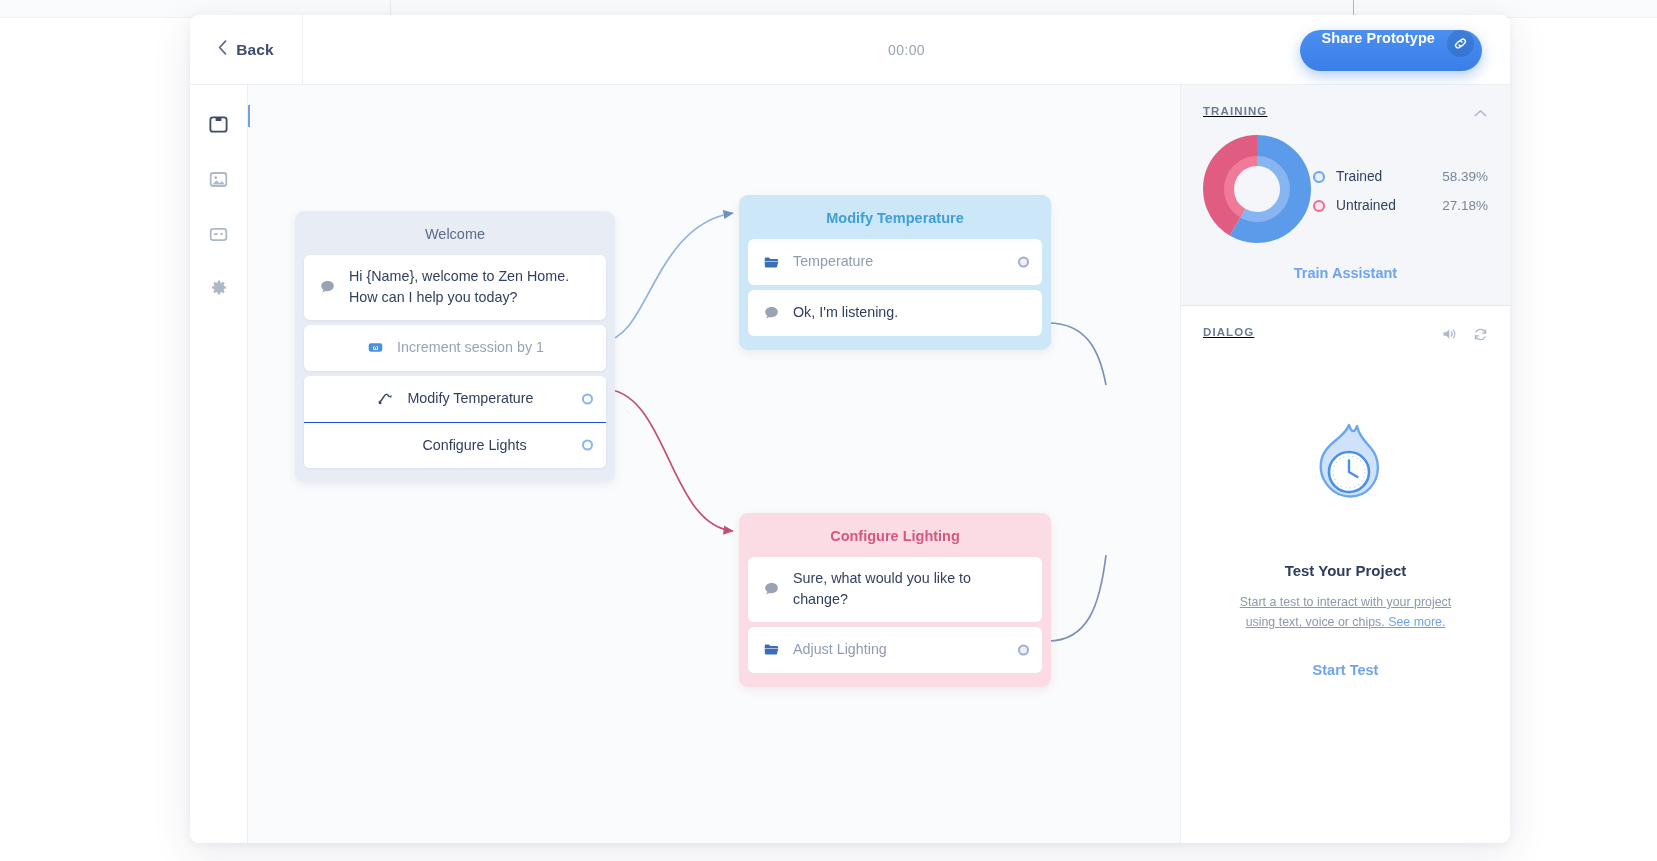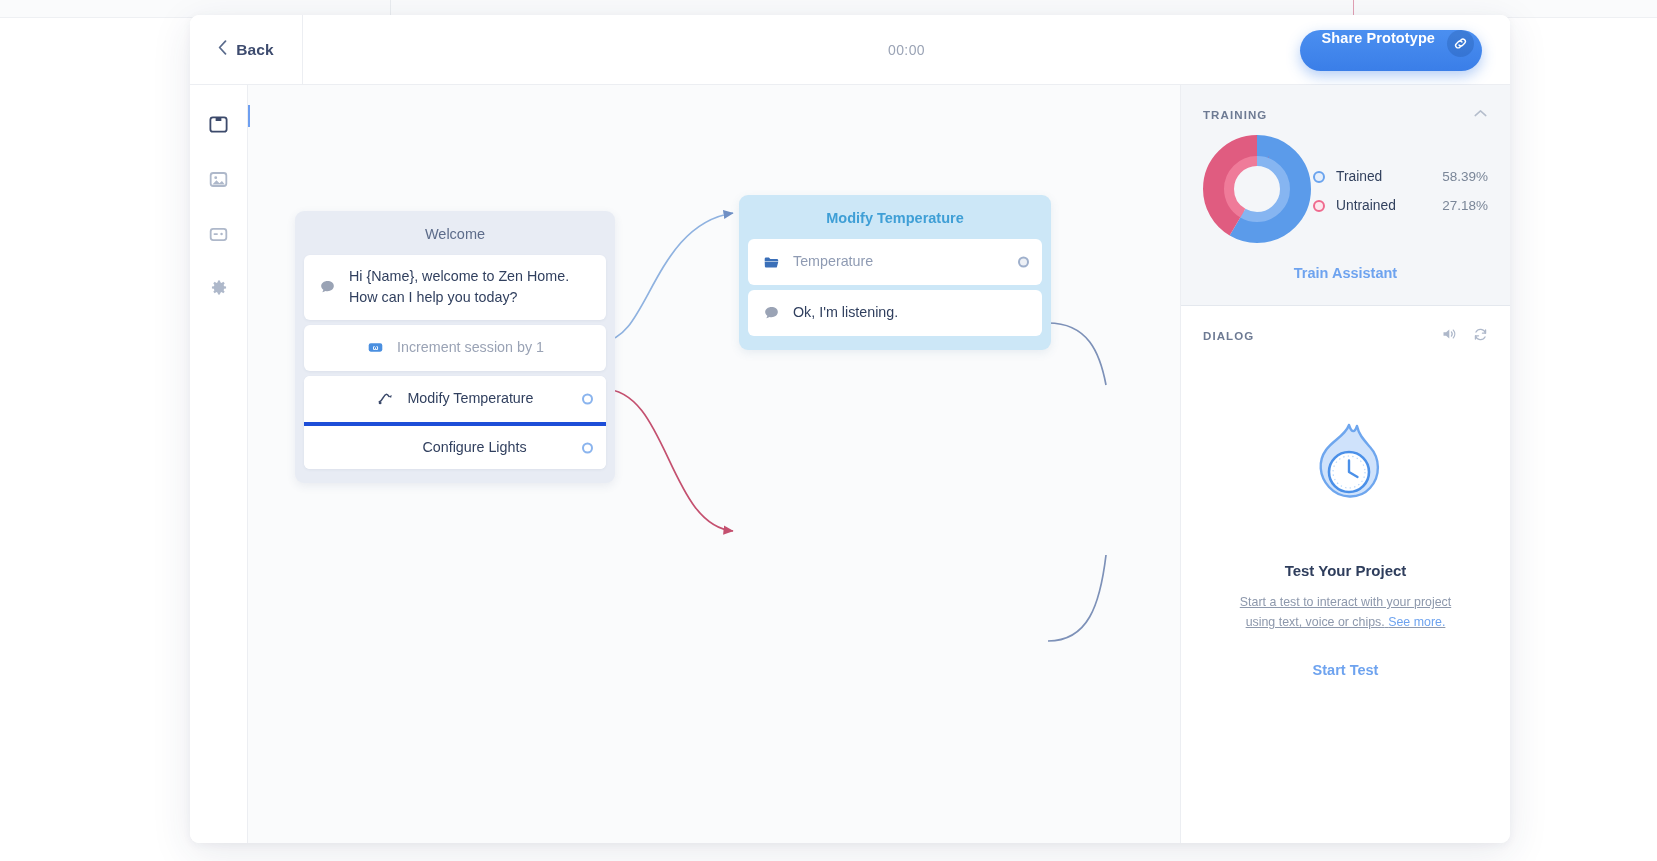--- a/index.html
+++ b/index.html
@@ -133,21 +133,21 @@
     border-radius: 6px;
     min-height: 46px;
     display: flex; align-items: center;
     padding: 11px 14px;
     gap: 12px;
     cursor: pointer;
   }
   .node-welcome .row { box-shadow: 0 1px 3px rgba(60,78,120,0.07); justify-content: center; }
   .row-group { margin: 0 9px 5px 9px; background:#fff; border-radius:6px; overflow:hidden; box-shadow: 0 1px 3px rgba(60,78,120,0.07); }
   .row-group .row { margin: 0; box-shadow: none; border-radius: 0; }
-  .row-group .row + .row { border-top: 4px solid #1d4ed8; padding-left: 22px; }
+  .row-group .row + .row { border-top: 1px solid #1d4ed8; padding-left: 22px; }
 
   .row-icon { width: 19px; height: 19px; flex: 0 0 19px; display:flex; align-items:center; justify-content:center; }
   .row-text { font-size: 14.3px; color: #303f5e; line-height: 1.5; }
   .row-text-muted { color: #9aa3b5; }
   .row-text-dim { color: #8f9bb3; }
   .port {
     position: absolute; right: 13px; top: 50%; transform: translateY(-50%);
     width: 11px; height: 11px; border-radius: 50%;
     border: 2px solid #8ab4ee; background: #ffffff;
   }
@@ -160,22 +160,23 @@
     display: flex; flex-direction: column;
     border-left: 1px solid #eceef2;
   }
   .training-card {
     background: #f4f6f9;
     padding: 20px 22px 24px 22px;
     border-bottom: 1px solid #e4e8ee;
     position: relative;
   }
   .panel-head {
-    display: flex; align-items: flex-end; justify-content: space-between;
+    display: flex; align-items: flex-start; justify-content: space-between;
     margin-bottom: 8px;
+    text-decoration: underline;
   }
   .panel-title {
     font-size: 11.5px; font-weight: 700; letter-spacing: 1.1px;
     color: #6d7a93;
   }
   .panel-head-icons { display: flex; align-items: center; gap: 14px; }
   .chev-btn { cursor: pointer; width: 16px; height: 16px; display:flex; align-items:center; justify-content:center; }
 
   .donut-row { display: flex; align-items: center; gap: 2px; padding: 6px 0 2px 0; }
   .donut-wrap { width: 108px; height: 108px; flex: 0 0 108px; position: relative; }
@@ -369,20 +370,43 @@
           <div class="row">
             <span class="row-icon">
               <svg width="17" height="17" viewBox="0 0 18 18">
                 <path d="M9 2.2c-3.7 0-6.7 2.3-6.7 5.2 0 1.6.9 3 2.3 4-.1 1-.5 1.9-1.2 2.6 1.3-.2 2.5-.7 3.4-1.4.7.2 1.4.3 2.2.3 3.7 0 6.7-2.3 6.7-5.5S12.7 2.2 9 2.2z" fill="#9aa3b5"></path>
               </svg>
             </span>
             <span class="row-text">Ok, I'm listening.</span>
           </div>
         </div>
 
+        <div class="node node-light">
+          <div class="node-title">Configure Lighting</div>
+
+          <div class="row">
+            <span class="row-icon">
+              <svg width="17" height="17" viewBox="0 0 18 18">
+                <path d="M9 2.2c-3.7 0-6.7 2.3-6.7 5.2 0 1.6.9 3 2.3 4-.1 1-.5 1.9-1.2 2.6 1.3-.2 2.5-.7 3.4-1.4.7.2 1.4.3 2.2.3 3.7 0 6.7-2.3 6.7-5.5S12.7 2.2 9 2.2z" fill="#9aa3b5"></path>
+              </svg>
+            </span>
+            <span class="row-text">Sure, what would you like to change?</span>
+          </div>
+
+          <div class="row">
+            <span class="row-icon">
+              <svg width="17" height="17" viewBox="0 0 18 18">
+                <path d="M1.8 5.2c0-.8.6-1.4 1.4-1.4h3.1l1.4 1.6h7c.8 0 1.4.6 1.4 1.4v1H1.8z" fill="#3a6fb8"></path>
+                <path d="M1.8 8.1h14.4l-1.4 5.3c-.1.6-.7 1-1.3 1H3.4c-.7 0-1.3-.5-1.4-1.1z" fill="#3a6fb8"></path>
+              </svg>
+            </span>
+            <span class="row-text row-text-dim">Adjust Lighting</span>
+            <span class="port port-grey"></span>
+          </div>
+        </div>
       </div>
 
       <div class="right-panel">
 
         <div class="training-card">
           <div class="panel-head">
             <span class="panel-title">TRAINING</span>
             <span class="chev-btn">
               <svg width="13" height="9" viewBox="0 0 13 9">
                   <path d="M1.2 6.6 L6.5 1.9 L11.8 6.6" fill="none" stroke="#b4bdcc" stroke-width="1.5" stroke-linecap="round" stroke-linejoin="round"></path>

